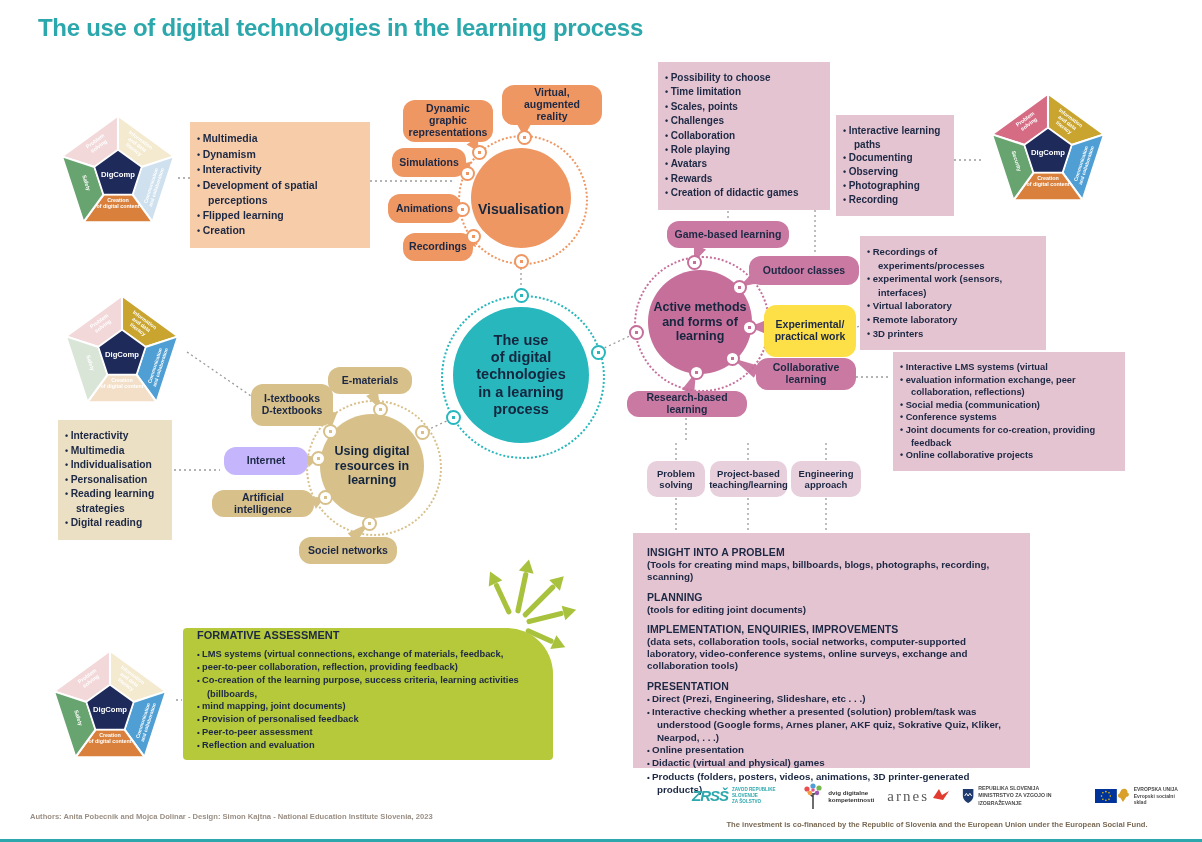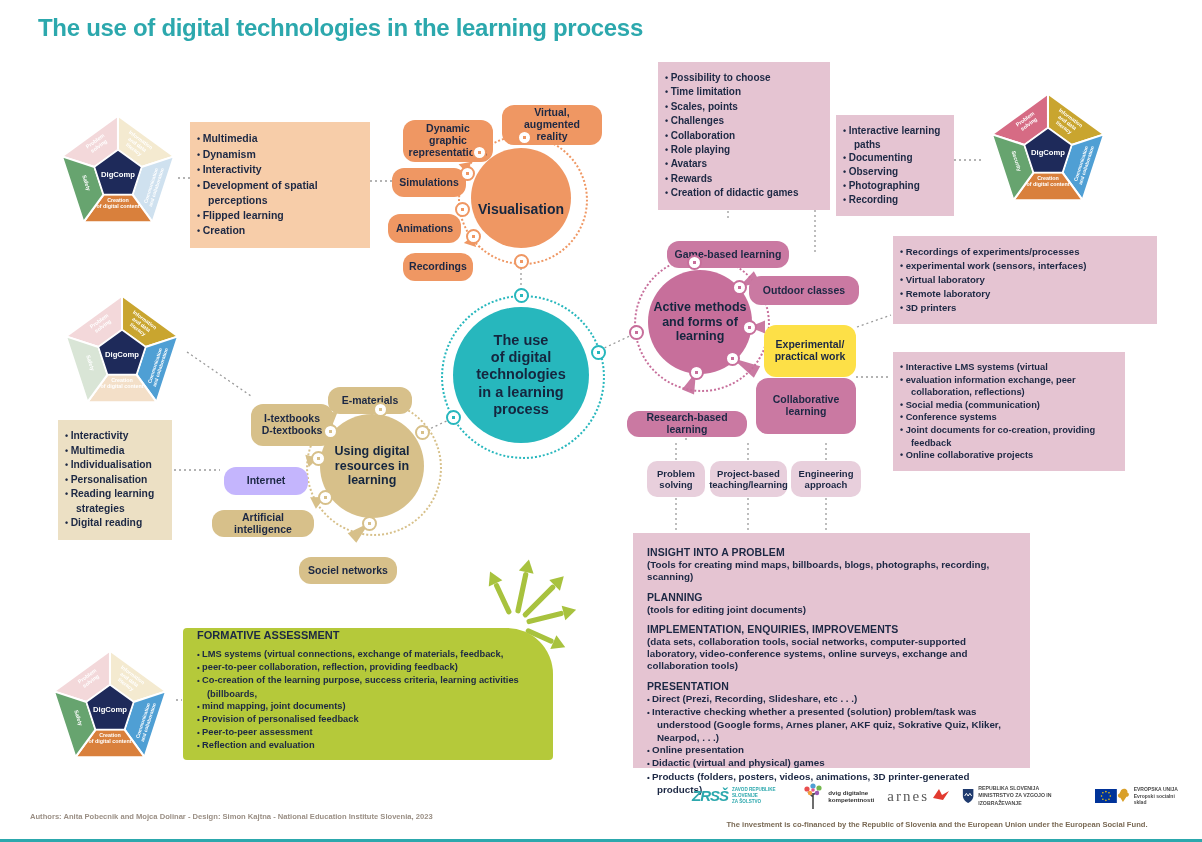--- a/index.html
+++ b/index.html
@@ -17,36 +17,36 @@
   .central-circle{left:453px;top:307px;width:136px;height:136px;background:#27b7bd;}
   .central-circle span{font-size:14.5px;line-height:1.18;}
   .active-ring{left:634px;top:256px;width:132px;height:132px;border-color:#c76f9b;}
   .active-circle{left:648px;top:270px;width:104px;height:104px;background:#c76f9b;}
   .active-circle span{font-size:12.5px;}
   .res-ring{left:306px;top:400px;width:132px;height:132px;border-color:#d7c08a;}
   .res-circle{left:320px;top:414px;width:104px;height:104px;background:#d7c08a;}
   .res-circle span{font-size:12.5px;}
   .bubble{position:absolute;border-radius:12px;display:flex;align-items:center;justify-content:center;
           text-align:center;font-weight:700;color:#1c2844;white-space:pre-line;font-size:10.5px;
-          line-height:1.12;padding:2px 5px;box-sizing:border-box;margin-top:20px;}
+          line-height:1.12;padding:2px 5px;box-sizing:border-box;}
   .node{position:absolute;width:11px;height:11px;border-radius:50%;border:2px solid;background:#fff;box-sizing:content-box;}
   .fbox{position:absolute;box-sizing:border-box;padding:9px 8px 9px 7px;}
   .fbox ul{margin:0;padding:0;list-style:none;}
   .fbox li{font-weight:700;color:#1c2844;padding-left:11px;text-indent:-11px;}
   .fbox li::before{content:"•  ";font-size:9px;}
   .peach{background:#f7cda9;}
   .pinkbox{background:#e5c4d2;}
   .tanbox{background:#ece0c4;}
   .box-visual{left:190px;top:122px;width:180px;min-height:118px;}
   .box-visual li{font-size:10.5px;line-height:14.5px;}
   .box-game{left:658px;top:62px;width:172px;min-height:132px;}
   .box-game li{font-size:10px;line-height:13.4px;}
   .box-observe{left:836px;top:115px;width:118px;min-height:90px;}
   .box-observe li{font-size:10px;line-height:13px;}
-  .box-exp{left:893px;top:236px;width:264px;min-height:84px;}
+  .box-exp{left:860px;top:236px;width:186px;min-height:84px;}
   .box-exp li{font-size:9.6px;line-height:13px;}
   .box-lms{left:893px;top:352px;width:232px;min-height:110px;}
   .box-lms li{font-size:9.3px;line-height:12.6px;}
   .box-read{left:58px;top:420px;width:114px;min-height:112px;}
   .box-read li{font-size:10.3px;line-height:14.5px;}
   .row-box{position:absolute;background:#e8cfdc;border-radius:10px;display:flex;align-items:center;
            justify-content:center;text-align:center;font-weight:700;font-size:9.5px;color:#1c2844;
            white-space:pre-line;line-height:1.2;}
   .bigpink{position:absolute;left:633px;top:533px;width:397px;height:235px;background:#e5c4d2;
            box-sizing:border-box;padding:13px 14px;}
@@ -232,21 +232,21 @@
   <div class="bigpink">
     <div>
         <h4>INSIGHT INTO A PROBLEM</h4>
         <p>(Tools for creating mind maps, billboards, blogs, photographs, recording, scanning)</p>
         <h4>PLANNING</h4>
         <p>(tools for editing joint documents)</p>
         <h4>IMPLEMENTATION, ENQUIRIES, IMPROVEMENTS</h4>
         <p>(data sets, collaboration tools, social networks, computer-supported laboratory, video-conference systems, online surveys, exchange and collaboration tools)</p>
         <h4>PRESENTATION</h4>
         <ul style="margin-bottom: 7px;">
-          <li>Direct (Prezi, Recording, Slideshare, etc . . .)</li>
+          <li>Direct (Prezi, Engineering, Slideshare, etc . . .)</li>
           <li>Interactive checking whether a presented (solution) problem/task was understood (Google forms, Arnes planer, AKF quiz, Sokrative Quiz, Kliker, Nearpod, . . .)</li>
           <li>Online presentation</li>
           <li>Didactic (virtual and physical) games</li>
           <li>Products (folders, posters, videos, animations, 3D printer-generated products)</li>
         </ul>
       </div>
   </div>
 
   <div class="greenbox">
     <h4>FORMATIVE ASSESSMENT</h4>
@@ -329,21 +329,21 @@
     <div class="bubble" style="left: 403px; top: 233px; width: 70px; height: 28px; background: rgb(239, 151, 99);">Recordings</div>
     <div class="node" style="left: 465.5px; top: 228.5px; border-color: rgb(239, 151, 99); background: radial-gradient(circle, rgb(239, 151, 99) 0px, rgb(239, 151, 99) 1.7px, rgb(255, 255, 255) 2px);"></div>
     <div class="node" style="left: 513.5px; top: 253.5px; border-color: rgb(239, 151, 99); background: radial-gradient(circle, rgb(239, 151, 99) 0px, rgb(239, 151, 99) 1.7px, rgb(255, 255, 255) 2px);"></div>
     <div class="bubble" style="left: 667px; top: 221px; width: 122px; height: 27px; background: rgb(202, 121, 162);">Game-based learning</div>
     <div class="node" style="left: 686.5px; top: 254.5px; border-color: rgb(199, 111, 155); background: radial-gradient(circle, rgb(199, 111, 155) 0px, rgb(199, 111, 155) 1.7px, rgb(255, 255, 255) 2px);"></div>
     <div class="bubble" style="left: 749px; top: 256px; width: 110px; height: 29px; background: rgb(202, 121, 162);">Outdoor classes</div>
     <div class="node" style="left: 731.5px; top: 279.5px; border-color: rgb(199, 111, 155); background: radial-gradient(circle, rgb(199, 111, 155) 0px, rgb(199, 111, 155) 1.7px, rgb(255, 255, 255) 2px);"></div>
     <div class="bubble" style="left: 764px; top: 305px; width: 92px; height: 52px; background: #fde047;">Experimental/
 practical work</div>
     <div class="node" style="left: 741.5px; top: 319.5px; border-color: rgb(199, 111, 155); background: radial-gradient(circle, rgb(199, 111, 155) 0px, rgb(199, 111, 155) 1.7px, rgb(255, 255, 255) 2px);"></div>
-    <div class="bubble" style="left: 756px; top: 358px; width: 100px; height: 56px; background: rgb(202, 121, 162);">Collaborative
+    <div class="bubble" style="left: 756px; top: 358px; width: 100px; height: 32px; background: rgb(202, 121, 162);">Collaborative
 learning</div>
     <div class="node" style="left: 724.5px; top: 350.5px; border-color: rgb(199, 111, 155); background: radial-gradient(circle, rgb(199, 111, 155) 0px, rgb(199, 111, 155) 1.7px, rgb(255, 255, 255) 2px);"></div>
     <div class="bubble" style="left: 627px; top: 391px; width: 120px; height: 26px; background: rgb(202, 121, 162);">Research-based learning</div>
     <div class="node" style="left: 688.5px; top: 364.5px; border-color: rgb(199, 111, 155); background: radial-gradient(circle, rgb(199, 111, 155) 0px, rgb(199, 111, 155) 1.7px, rgb(255, 255, 255) 2px);"></div>
     <div class="node" style="left: 628.5px; top: 324.5px; border-color: rgb(199, 111, 155); background: radial-gradient(circle, rgb(199, 111, 155) 0px, rgb(199, 111, 155) 1.7px, rgb(255, 255, 255) 2px);"></div>
     <div class="bubble" style="left: 328px; top: 367px; width: 84px; height: 27px; background: rgb(215, 192, 138);">E-materials</div>
     <div class="node" style="left: 372.5px; top: 401.5px; border-color: rgb(215, 192, 138); background: radial-gradient(circle, rgb(215, 192, 138) 0px, rgb(215, 192, 138) 1.7px, rgb(255, 255, 255) 2px);"></div>
     <div class="bubble" style="left: 251px; top: 384px; width: 82px; height: 42px; background: rgb(215, 192, 138);">I-textbooks
 D-textbooks</div>
     <div class="node" style="left: 322.5px; top: 423.5px; border-color: rgb(215, 192, 138); background: radial-gradient(circle, rgb(215, 192, 138) 0px, rgb(215, 192, 138) 1.7px, rgb(255, 255, 255) 2px);"></div>

